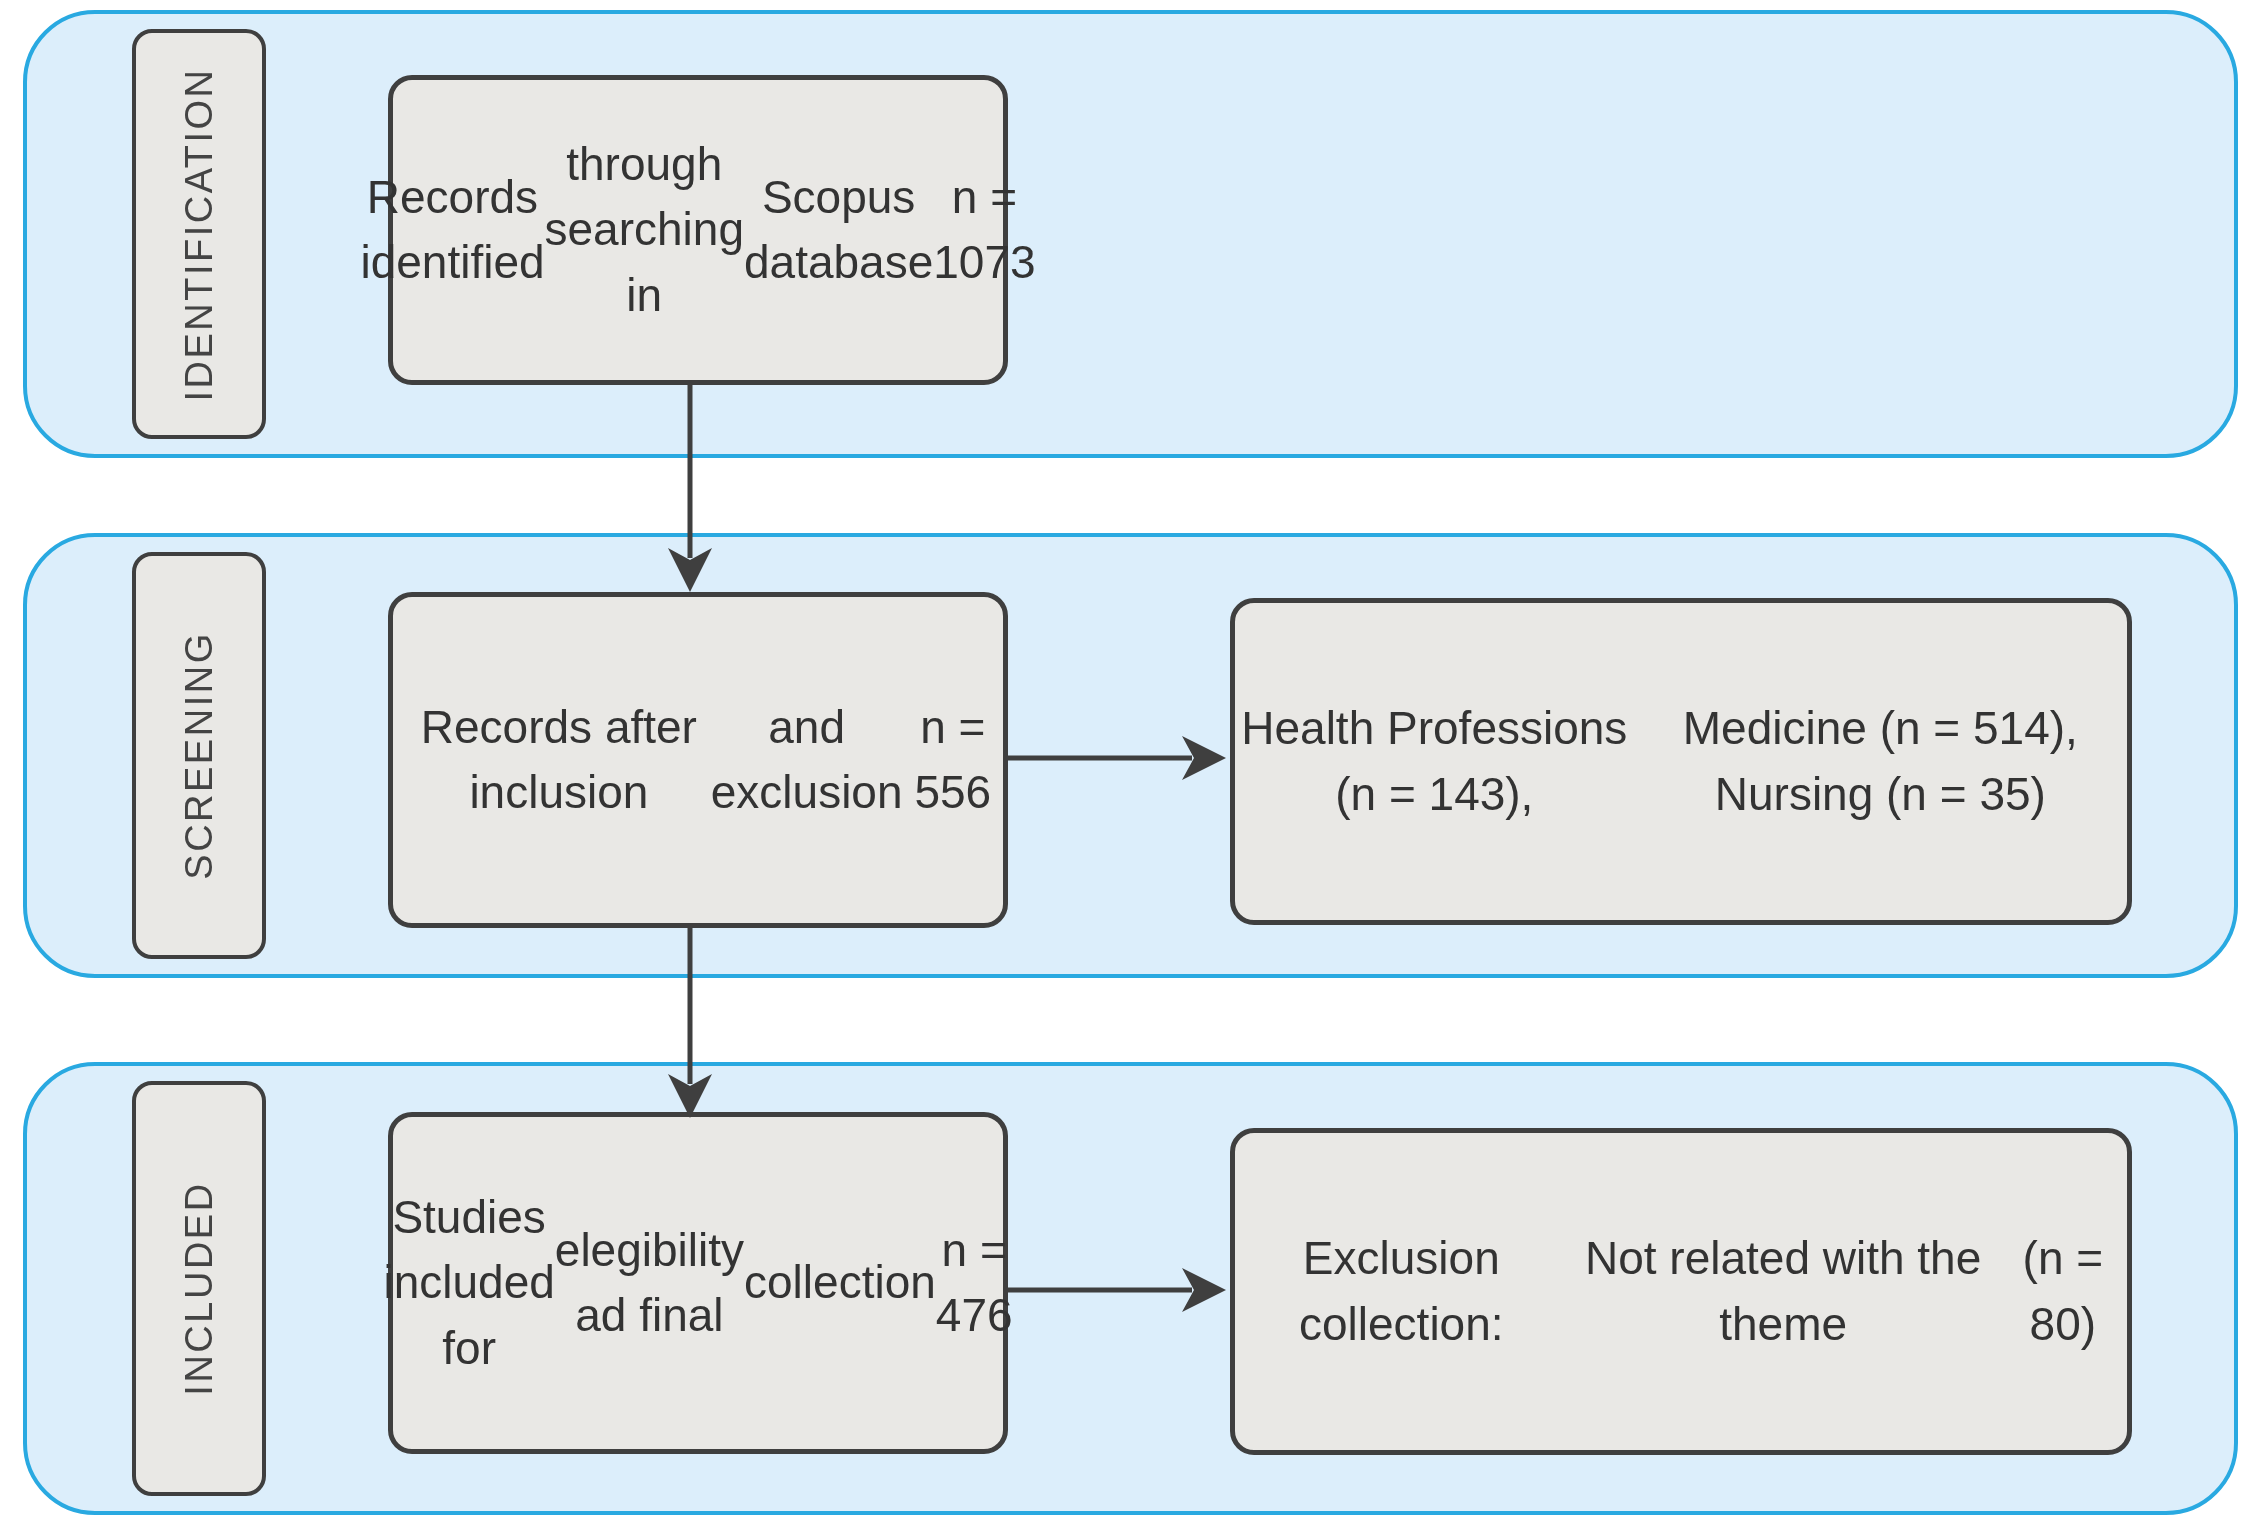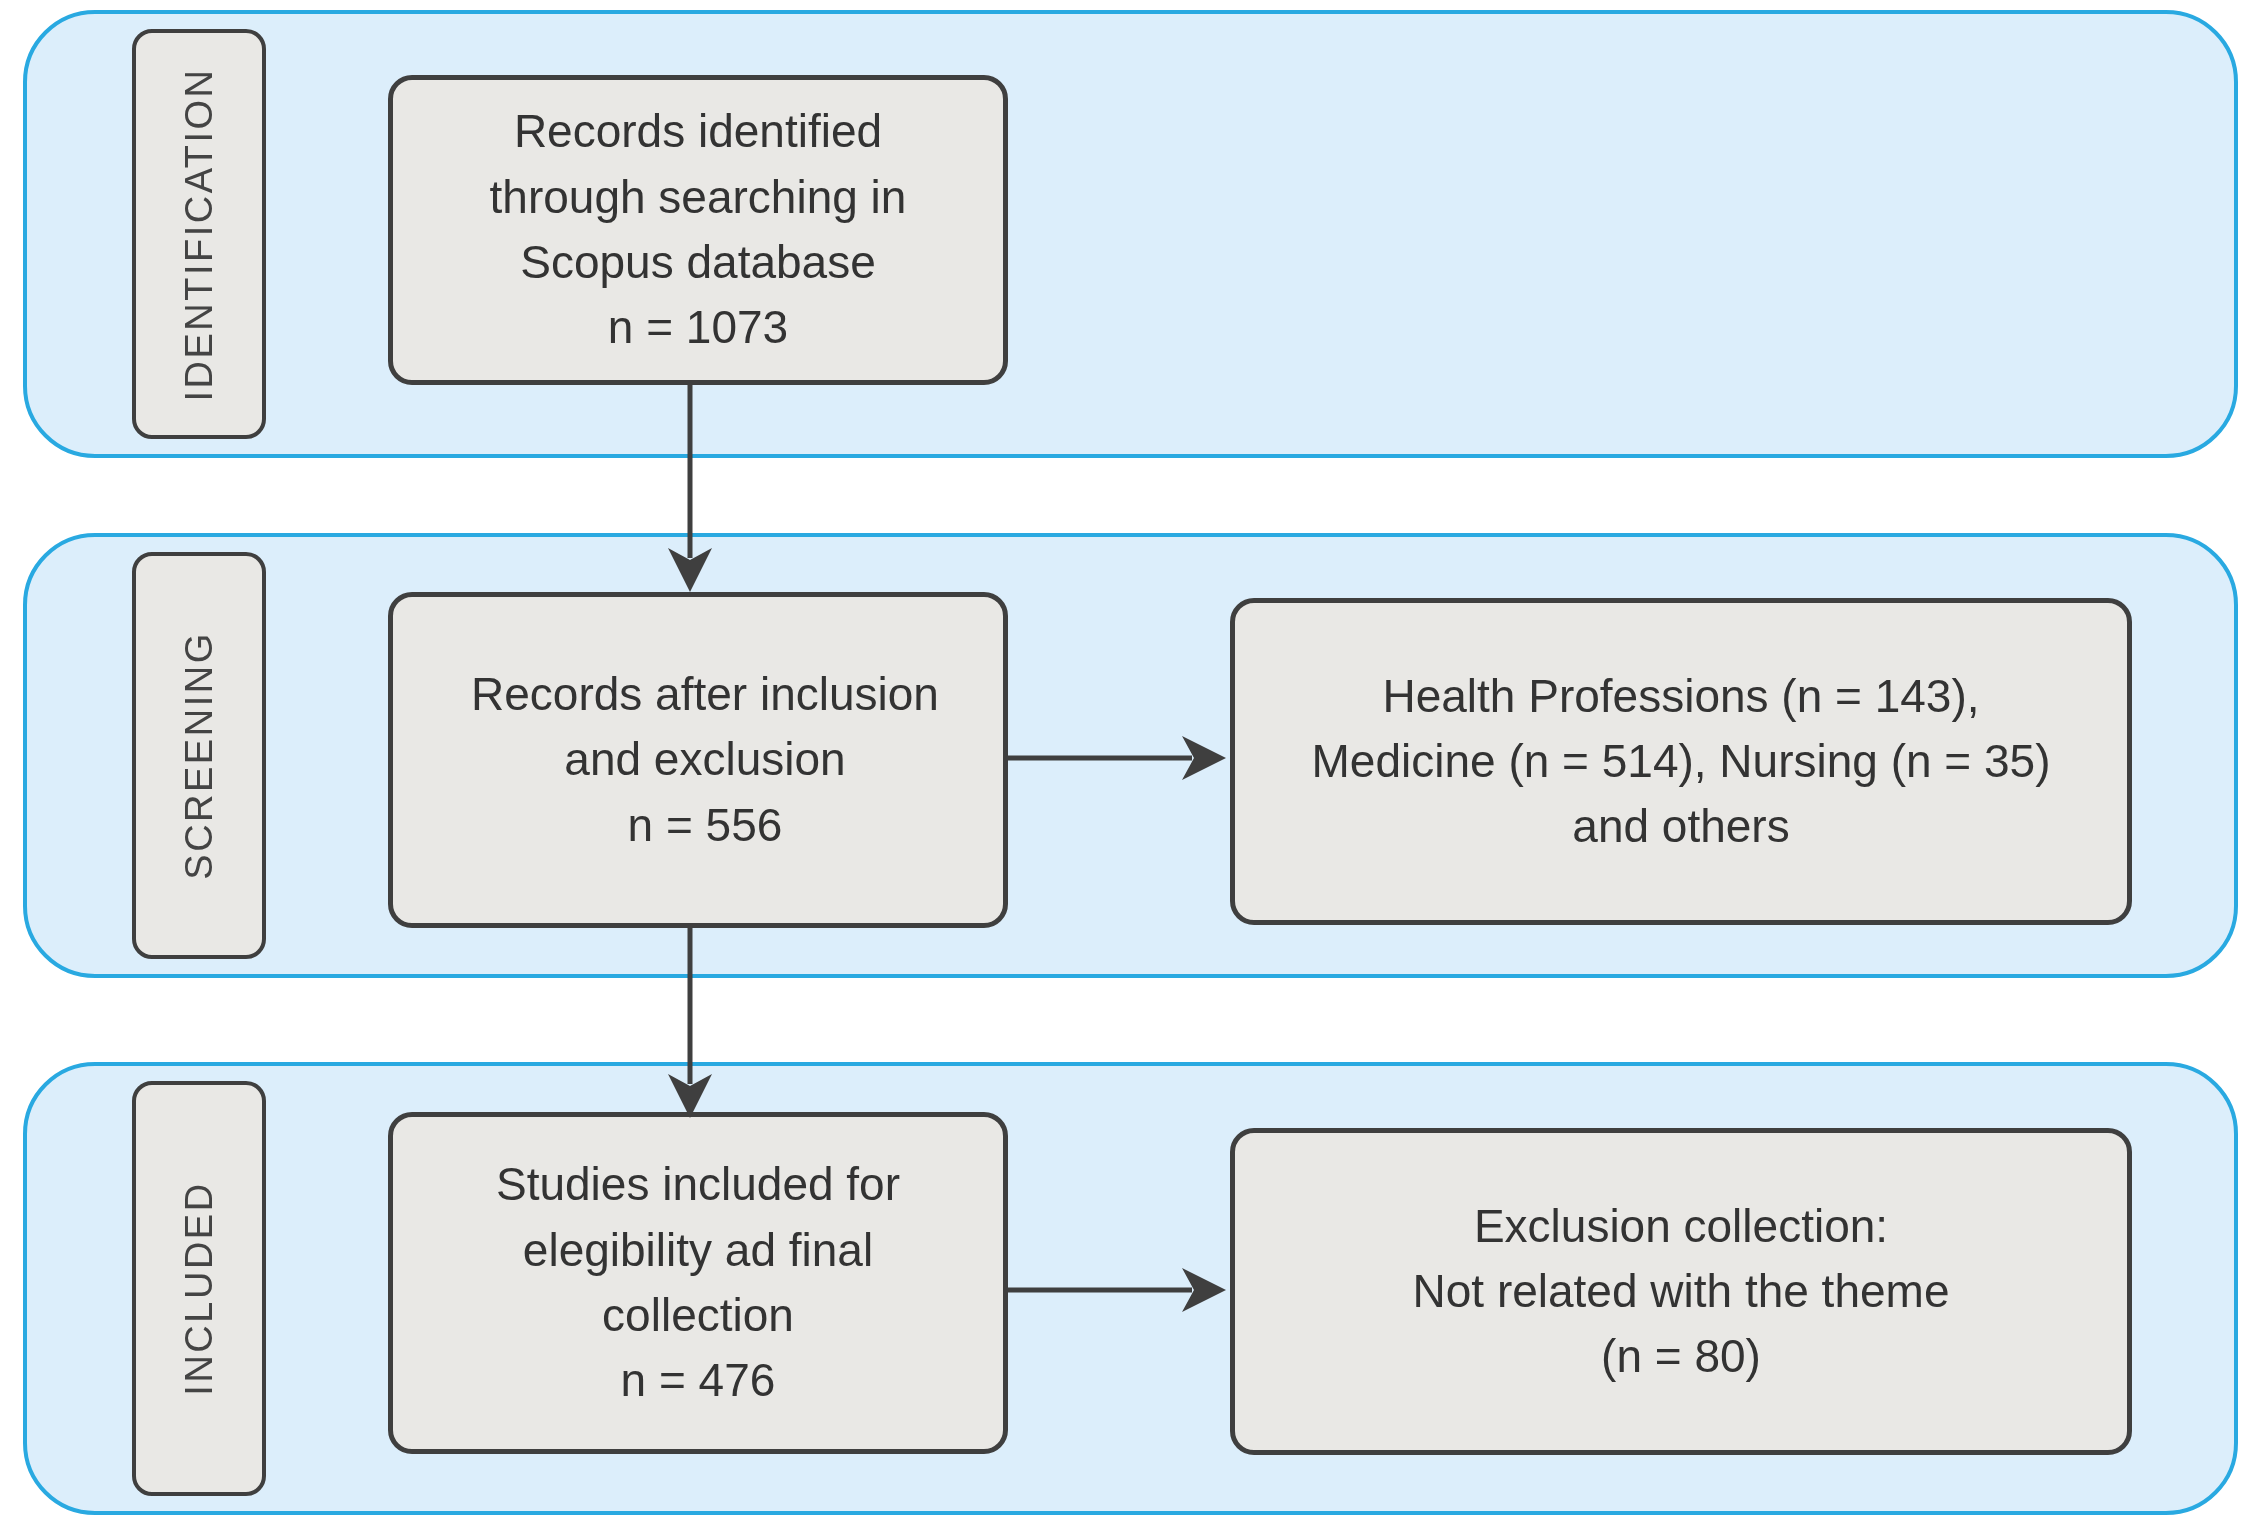--- a/index.html
+++ b/index.html
@@ -50,21 +50,21 @@
   }
 
   
   .node {
     position: absolute;
     box-sizing: border-box;
     background: var(--box-fill, #e9e8e5);
     border: 5px solid var(--box-border, #3f3f3f);
     border-radius: 24px;
     display: flex;
-    flex-direction: column;
+    flex-direction: row;
     align-items: center;
     justify-content: center;
     font-size: 46px;
     line-height: 1.42;
     color: var(--text, #333333);
     text-align: center;
   }
   .main-node { left: 361px; width: 620px; }
   #box-identified          { top: 61px; height: 310px; }
   #box-after-inclusion     { top: 55px; height: 336px; padding-left: 14px; }
@@ -104,21 +104,20 @@
       <span class="vtext">SCREENING</span>
     </div>
     <div class="node main-node" id="box-after-inclusion">
       <div>Records after inclusion</div>
       <div>and exclusion</div>
       <div>n = 556</div>
     </div>
     <div class="node side-node" id="box-inclusion-elegibility">
       <div>Health Professions (n = 143),</div>
       <div>Medicine (n = 514), Nursing (n = 35)</div>
-      <div>and others</div>
     </div>
   </div>
 
   <div class="band" id="band-included">
     <div class="stage-label">
       <span class="vtext">INCLUDED</span>
     </div>
     <div class="node main-node" id="box-included-final">
       <div>Studies included for</div>
       <div>elegibility ad final</div>

